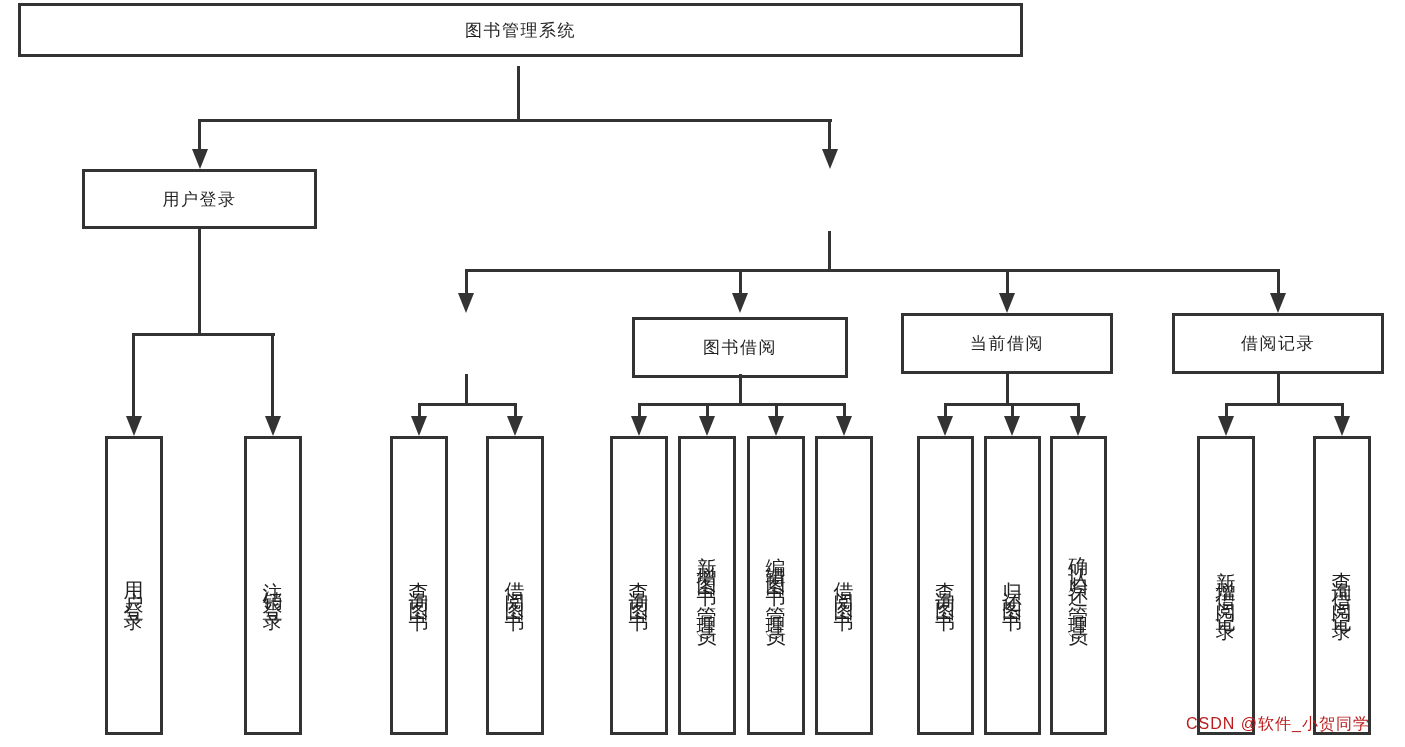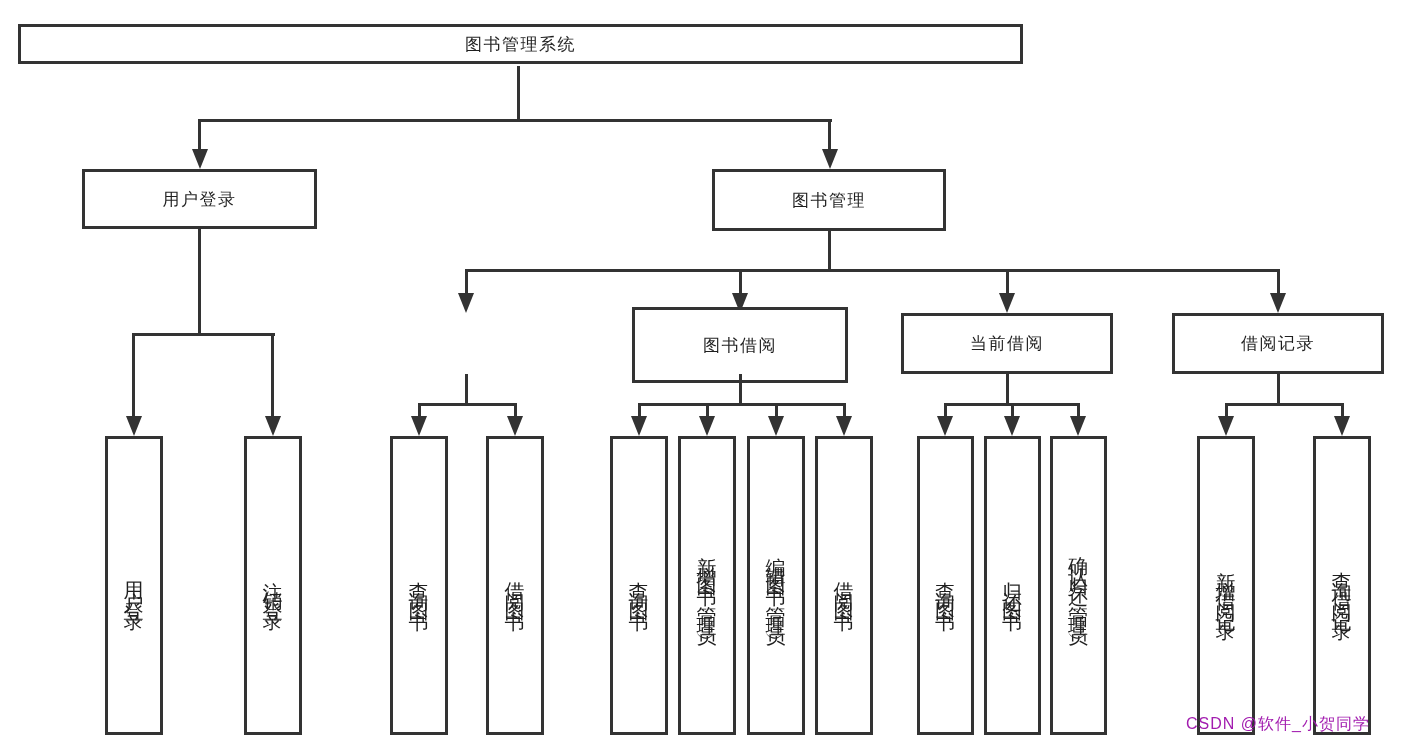--- a/index.html
+++ b/index.html
@@ -47,46 +47,43 @@
     font-size: 20px;
     line-height: 1;
     letter-spacing: 10px;
   }
   .watermark {
     position: absolute;
     left: 1186px;
     top: 714px;
     font-size: 16px;
     letter-spacing: 1px;
-    color: #a21caf;
+    color: #b91c1c;
     z-index: 10;
     white-space: nowrap;
   }
 </style>
 </head>
 <body>
 
 <div class="canvas">
 
   <div class="line" style="left:517px; top:66px; width:3px; height:55px"></div>
   <div class="line" style="left:198px; top:119px; width:634px; height:3px"></div>
   <div class="line" style="left:198px; top:119px; width:3px; height:32px"></div>
   <div class="arrow" style="left:192px; top:149px"></div>
   <div class="line" style="left:828px; top:119px; width:3px; height:32px"></div>
   <div class="arrow" style="left:822px; top:149px"></div>
 
-  <div class="hbox" style="left:18px; top:24px; width:1005px; height:40px">
+  <div class="hbox" style="left:18px; top:3px; width:1005px; height:54px">
     <span>图书管理系统</span>
   </div>
 
   <div class="hbox" style="left:82px; top:169px; width:235px; height:60px">
     <span>用户登录</span>
-  </div>
-  <div class="hbox" style="left:712px; top:169px; width:234px; height:62px">
-    <span>图书管理</span>
   </div>
 
   <div class="line" style="left:198px; top:229px; width:3px; height:106px"></div>
   <div class="line" style="left:132px; top:333px; width:143px; height:3px"></div>
   <div class="line" style="left:132px; top:333px; width:3px; height:84px"></div>
   <div class="arrow" style="left:126px; top:416px"></div>
   <div class="line" style="left:271px; top:333px; width:3px; height:84px"></div>
   <div class="arrow" style="left:265px; top:416px"></div>
 
   <div class="vbox" style="left:105px; top:436px; width:58px; height:299px">
@@ -100,21 +97,21 @@
   <div class="line" style="left:465px; top:269px; width:815px; height:3px"></div>
   <div class="line" style="left:465px; top:269px; width:3px; height:26px"></div>
   <div class="arrow" style="left:458px; top:293px"></div>
   <div class="line" style="left:739px; top:269px; width:3px; height:26px"></div>
   <div class="arrow" style="left:732px; top:293px"></div>
   <div class="line" style="left:1006px; top:269px; width:3px; height:26px"></div>
   <div class="arrow" style="left:999px; top:293px"></div>
   <div class="line" style="left:1277px; top:269px; width:3px; height:26px"></div>
   <div class="arrow" style="left:1270px; top:293px"></div>
 
-  <div class="hbox" style="left:632px; top:307px; width:216px; height:76px">
+  <div class="hbox" style="left:632px; top:317px; width:216px; height:61px">
     <span>图书借阅</span>
   </div>
   <div class="hbox" style="left:1172px; top:313px; width:212px; height:61px">
     <span>借阅记录</span>
   </div>
   <div class="hbox" style="left:901px; top:313px; width:212px; height:61px">
     <span>当前借阅</span>
   </div>
 
   <div class="line" style="left:465px; top:374px; width:3px; height:31px"></div>

